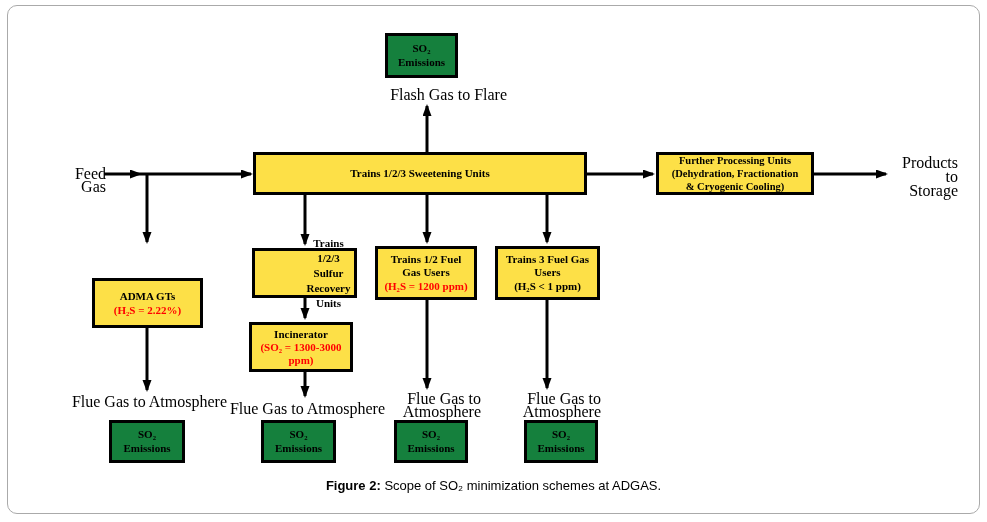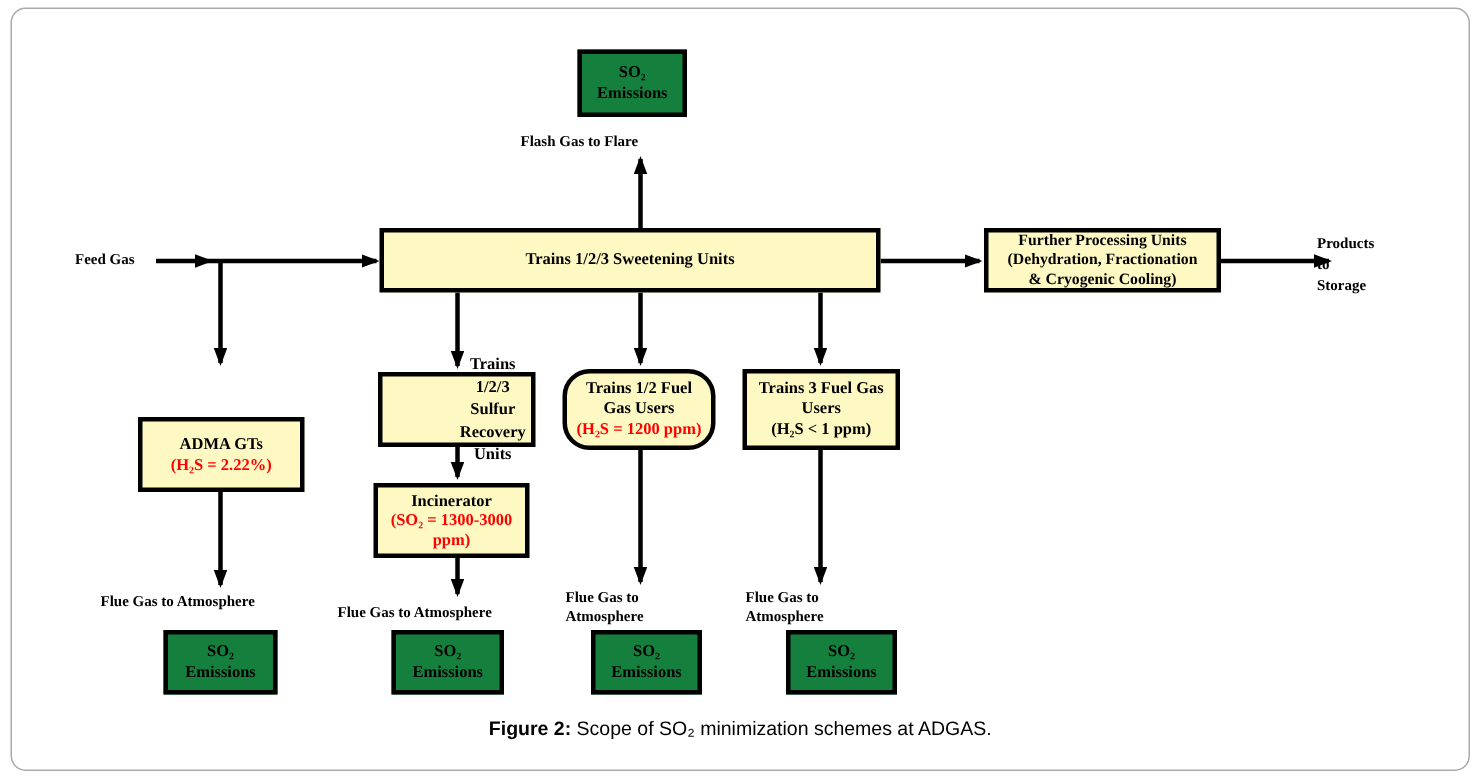--- a/index.html
+++ b/index.html
@@ -1,29 +1,29 @@
 <!DOCTYPE html>
 <html><head>
 <meta charset="utf-8">
 <style>
   html,body{margin:0;padding:0;background:#fff;}
   .canvas{position:relative;width:987px;height:522px;background:#fff;overflow:hidden;
           font-family:"Liberation Serif","DejaVu Serif",serif;}
   .frame{position:absolute;left:7px;top:5px;width:971px;height:507px;
          border:1.5px solid #aaa;border-radius:10px;background:transparent;}
   .arrows{position:absolute;left:0;top:0;width:987px;height:522px;}
-  .node{position:absolute;box-sizing:border-box;border:3px solid #000;background:#fef9c3;
+  .node{position:absolute;box-sizing:border-box;border:3px solid #000;background:#fde047;
         display:flex;flex-direction:column;align-items:center;justify-content:center;
         text-align:center;font-weight:bold;font-size:11px;line-height:13.5px;
         white-space:pre-line;color:#000;}
   .node.thick{border-width:3.5px;}
   .green{background:#15803d;}
   .red{color:#ff0000;}
-  .lbl{position:absolute;font-weight:bold;font-size:10px;line-height:13px;color:#000;
-       text-align:left;white-space:pre-line;}
+  .lbl{position:absolute;font-weight:normal;font-size:16px;line-height:13px;color:#000;
+       text-align:right;white-space:pre-line;}
   .caption{position:absolute;left:0;top:478px;width:987px;text-align:center;
            font-family:"Liberation Sans","DejaVu Sans",sans-serif;font-size:13px;color:#000;}
   .caption b{font-weight:bold;}
   .fp{font-size:10.5px;line-height:13px;}
 </style>
 </head>
 <body>
 
 <div class="canvas">
   <div class="frame"></div>
@@ -70,21 +70,21 @@
 Storage</div>
 
   <div class="node thick" style="left:92px;top:248px;width:111px;height:50px;line-height:14px;margin-top:30px;">
     <span>ADMA GTs</span>
     <span class="red">(H₂S = 2.22%)</span>
   </div>
 
   <div class="node thick" style="left:252px;top:248px;width:105px;height:50px;line-height:15px;padding-left:48px;">Trains 1/2/3 Sulfur
 Recovery Units</div>
 
-  <div class="node thick" style="left:375px;top:246px;width:102px;height:54px;border-radius:18px;">
+  <div class="node thick" style="left:375px;top:246px;width:102px;height:54px;">
     <span>Trains 1/2 Fuel
 Gas Users</span>
     <span class="red">(H₂S = 1200 ppm)</span>
   </div>
 
   <div class="node thick" style="left:495px;top:246px;width:105px;height:54px;">
     <span>Trains 3 Fuel Gas
 Users</span>
     <span>(H₂S &lt; 1 ppm)</span>
   </div>

